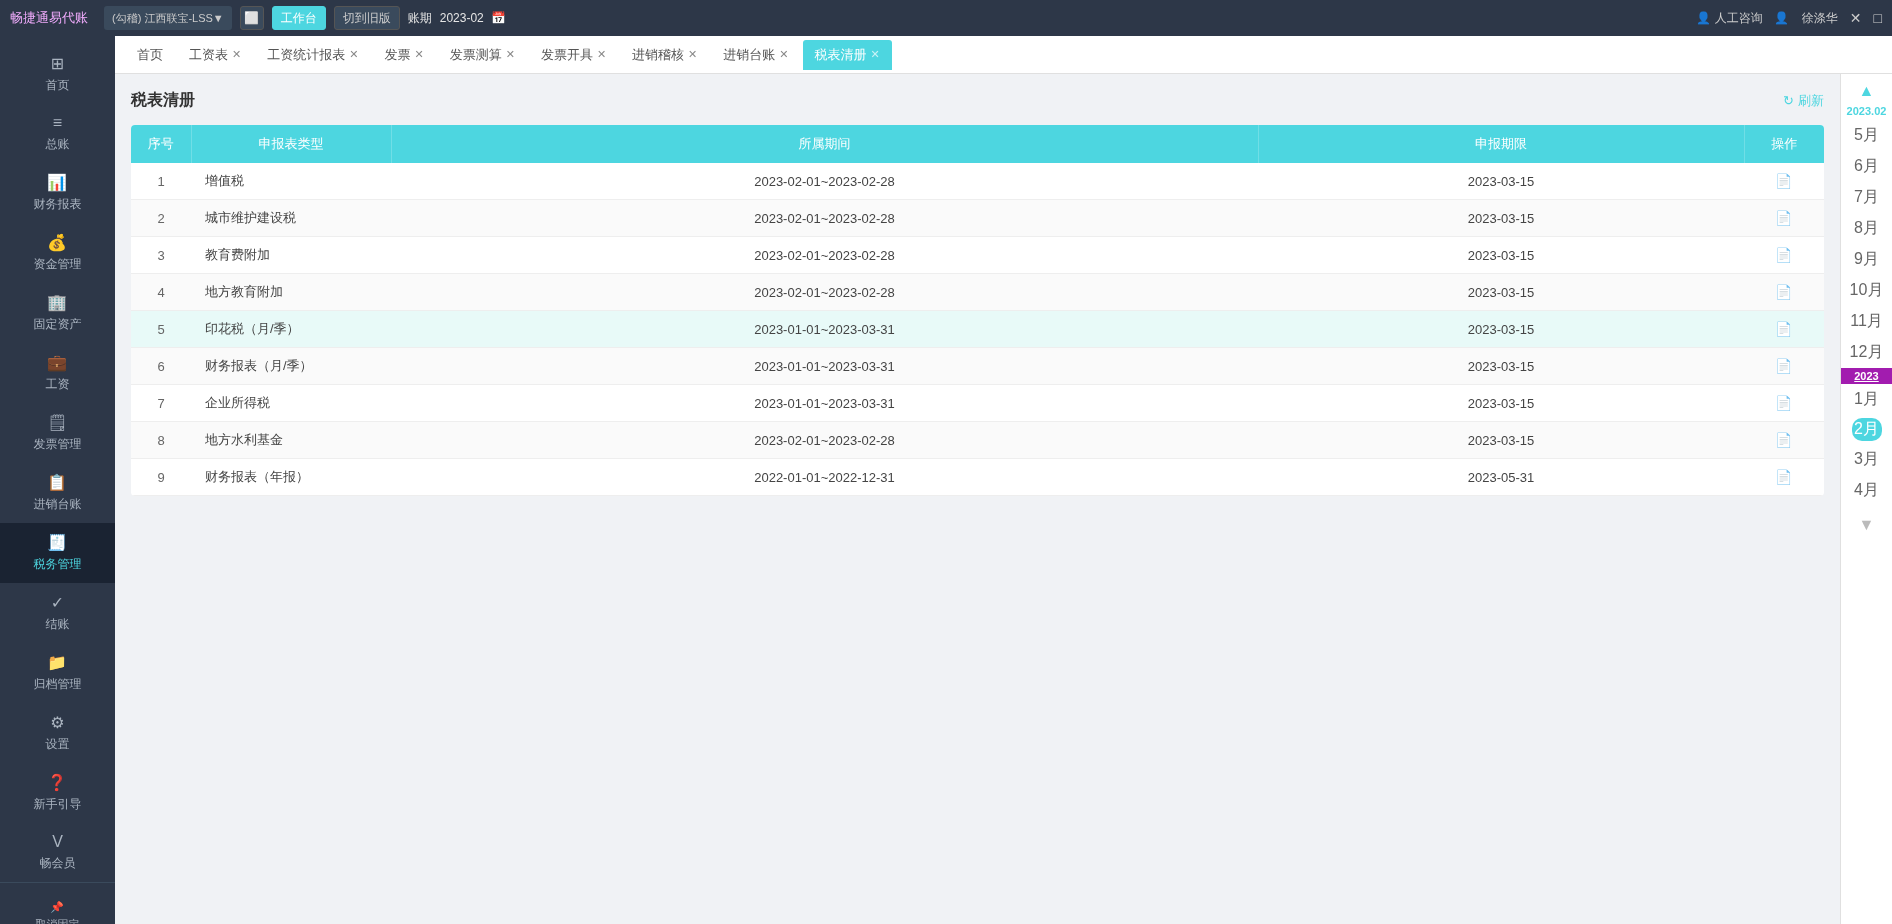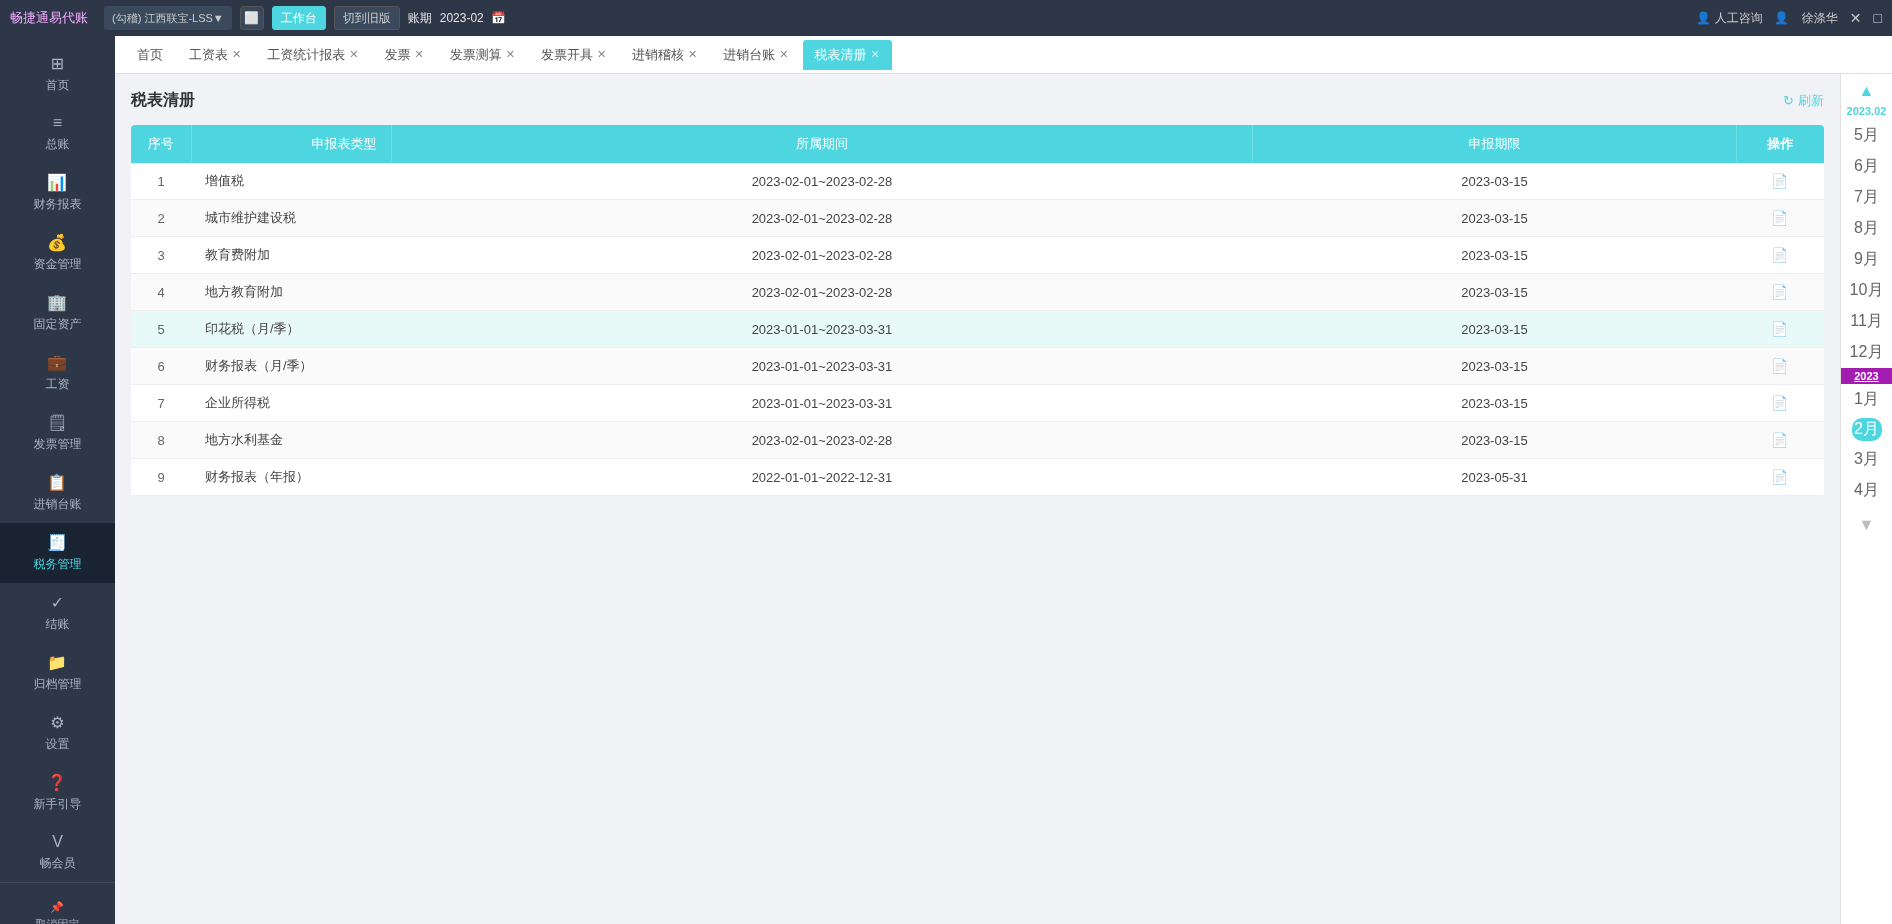--- a/index.html
+++ b/index.html
@@ -204,24 +204,24 @@
           <div class="refresh-btn">
             <span>↻</span>
             <span>刷新</span>
           </div>
         </div>
 
         <table class="data-table">
           <thead>
             <tr>
               <th style="width:60px;">序号</th>
-              <th style="width:200px;text-align:right;">申报表类型</th>
+              <th style="width:200px;text-align:center;">申报表类型</th>
               <th>所属期间</th>
               <th>申报期限</th>
-              <th style="width:88px;font-weight:bold;">操作</th>
+              <th style="width:80px;">操作</th>
             </tr>
           </thead>
           <tbody id="table-body">
           <tr>
       <td>1</td>
       <td class="name-col">增值税</td>
       <td>2023-02-01~2023-02-28</td>
       <td>2023-03-15</td>
       <td><span class="action-icon">📄</span></td>
     </tr>

